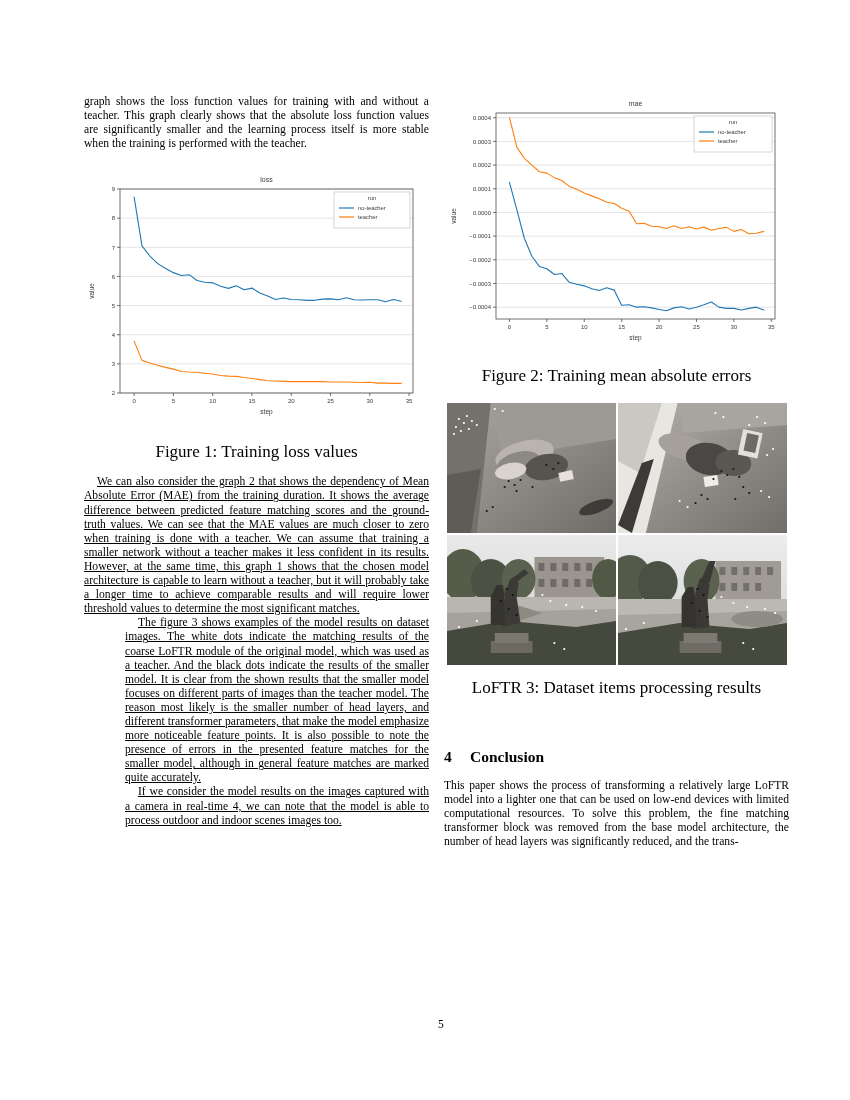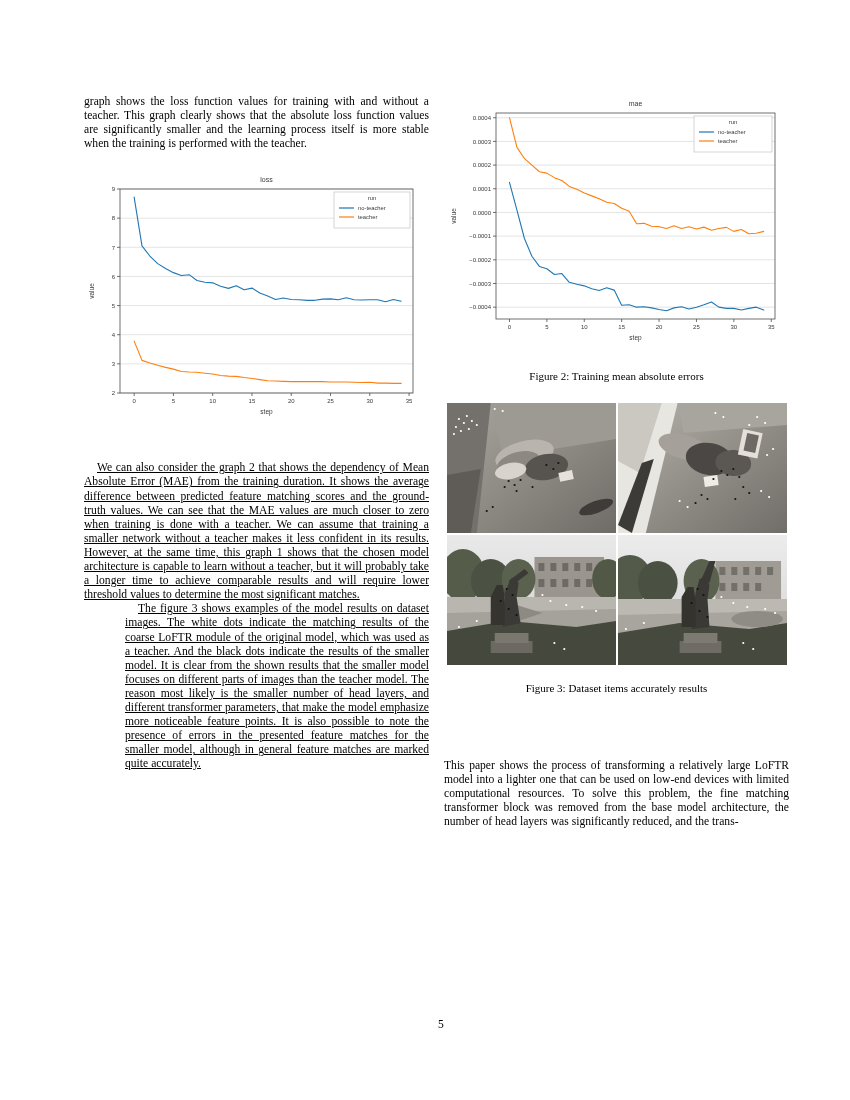--- a/index.html
+++ b/index.html
@@ -36,21 +36,21 @@
     text-align: justify;
     margin: 0;
     -webkit-hyphens: none;
     hyphens: none;
     word-spacing: 0.1px;
   }
   p.body.indent { text-indent: 13px; text-decoration: underline; }
   p.body + p.body { margin-top: 0; margin-left: 41px; }
 
   .caption {
-    font-size: 11px;
+    font-size: 17px;
     text-align: center;
     margin: 0;
     line-height: 14px;
   }
 
   h2.section {
     font-size: 15.5px;
     font-weight: bold;
     margin: 0;
     line-height: 20px;
@@ -151,26 +151,28 @@
           <path d="M50.14 26.16 L57.99 74.83 L65.85 85.03 L73.71 92.61 L81.56 97.56 L89.42 101.64 L97.27 104.55 L105.13 103.68 L112.98 109.51 L120.84 111.26 L128.69 111.84 L136.55 115.34 L144.40 117.38 L152.26 114.75 L160.11 118.83 L167.97 117.09 L175.82 122.04 L183.68 124.95 L191.53 128.45 L199.39 126.99 L207.24 128.45 L215.10 128.74 L222.95 129.33 L230.81 129.33 L238.66 128.16 L246.52 127.87 L254.38 128.74 L262.23 126.70 L270.09 128.74 L277.94 129.03 L285.80 128.74 L293.65 128.74 L301.51 130.78 L309.36 128.45 L317.22 130.20" fill="none" stroke="#1f77b4" stroke-width="1.1" stroke-linejoin="round" stroke-linecap="round"></path>
           <path d="M50.14 170.13 L57.99 189.36 L65.85 191.98 L73.71 194.31 L81.56 196.35 L89.42 198.10 L97.27 200.43 L105.13 201.02 L112.98 201.31 L120.84 202.18 L128.69 203.06 L136.55 204.51 L144.40 205.10 L152.26 205.39 L160.11 206.55 L167.97 207.43 L175.82 208.59 L183.68 209.76 L191.53 210.05 L199.39 210.34 L207.24 210.63 L215.10 210.63 L222.95 210.63 L230.81 210.63 L238.66 210.63 L246.52 210.93 L254.38 210.93 L262.23 210.93 L270.09 211.22 L277.94 211.51 L285.80 211.22 L293.65 212.09 L301.51 212.09 L309.36 212.38 L317.22 212.38" fill="none" stroke="#ff7f0e" stroke-width="1.1" stroke-linejoin="round" stroke-linecap="round"></path>
           <rect x="250" y="21" width="76" height="36" fill="#ffffff" stroke="#b9b9b9" stroke-width="0.6"></rect>
           <text x="288" y="29" text-anchor="middle" font-family="&quot;Liberation Sans&quot;, sans-serif" font-size="5.8" fill="#3a3a3a">run</text>
           <line x1="255" y1="37" x2="270" y2="37" stroke="#1f77b4" stroke-width="1.2"></line>
           <text x="274" y="39.2" text-anchor="start" font-family="&quot;Liberation Sans&quot;, sans-serif" font-size="5.8" fill="#3a3a3a">no-teacher</text>
           <line x1="255" y1="46" x2="270" y2="46" stroke="#ff7f0e" stroke-width="1.2"></line>
           <text x="274" y="48.2" text-anchor="start" font-family="&quot;Liberation Sans&quot;, sans-serif" font-size="5.8" fill="#3a3a3a">teacher</text>
         </svg>
       <div class="spacer-16"></div>
+      <p class="caption">Figure 1: Training loss values</p>
     </div>
 
     <div class="spacer-16"></div>
 
     <p class="body indent">We can also consider the graph 2 that shows the dependency of Mean Absolute Error (MAE) from the training duration. It shows the average difference between predicted feature matching scores and the ground-truth values. We can see that the MAE values are much closer to zero when training is done with a teacher. We can assume that training a smaller network without a teacher makes it less confident in its results. However, at the same time, this graph 1 shows that the chosen model architecture is capable to learn without a teacher, but it will probably take a longer time to achieve comparable results and will require lower threshold values to determine the most significant matches.</p>
     <p class="body indent">The figure 3 shows examples of the model results on dataset images. The white dots indicate the matching results of the coarse LoFTR module of the original model, which was used as a teacher. And the black dots indicate the results of the smaller model. It is clear from the shown results that the smaller model focuses on different parts of images than the teacher model. The reason most likely is the smaller number of head layers, and different transformer parameters, that make the model emphasize more noticeable feature points. It is also possible to note the presence of errors in the presented feature matches for the smaller model, although in general feature matches are marked quite accurately.</p>
+    <p class="body indent">If we consider the model results on the images captured with a camera in real-time 4, we can note that the model is able to process outdoor and indoor scenes images too.</p>
   </div>
 
   <div class="col col-right">
 
     <div class="figblock">
       <svg class="fig-svg" id="chart-mae" width="345" height="262" viewBox="0 0 345 262">
           <text x="191.5" y="11" text-anchor="middle" font-family="&quot;Liberation Sans&quot;, sans-serif" font-size="7" fill="#3a3a3a">mae</text>
           <line x1="52" y1="22.735632183908045" x2="331" y2="22.735632183908045" stroke="#d9d9d9" stroke-width="0.7"></line>
           <line x1="52" y1="46.413793103448285" x2="331" y2="46.413793103448285" stroke="#d9d9d9" stroke-width="0.7"></line>
           <line x1="52" y1="70.09195402298852" x2="331" y2="70.09195402298852" stroke="#d9d9d9" stroke-width="0.7"></line>
@@ -433,28 +435,31 @@
                 <circle cx="86" cy="60" r="1.1"></circle>
                 <circle cx="74" cy="68" r="1.1"></circle>
               <circle cx="82" cy="76" r="1.1"></circle>
                 <circle cx="90" cy="82" r="1.1"></circle>
             </g>
           </svg>
         </div>
 
       </div>
       <div class="spacer-16"></div>
-      <p class="caption">Figure 3: Dataset items accurately results</p>
+      <p class="caption">LoFTR 3: Dataset items processing results</p>
     </div>
 
     <div class="spacer-26"></div>
 
 
     <div class="spacer-26"></div>
 
+    <h2 class="section">
+      <span class="secnum">4</span><span>Conclusion</span>
+    </h2>
 
     <div class="spacer-12"></div>
 
     <p class="body">This paper shows the process of transforming a relatively large LoFTR model into a lighter one that can be used on low-end devices with limited computational resources. To solve this problem, the fine matching transformer block was removed from the base model architecture, the number of head layers was significantly reduced, and the trans-</p>
   </div>
 
   <div class="pageno">5</div>
 </div>
 
 </body></html>

